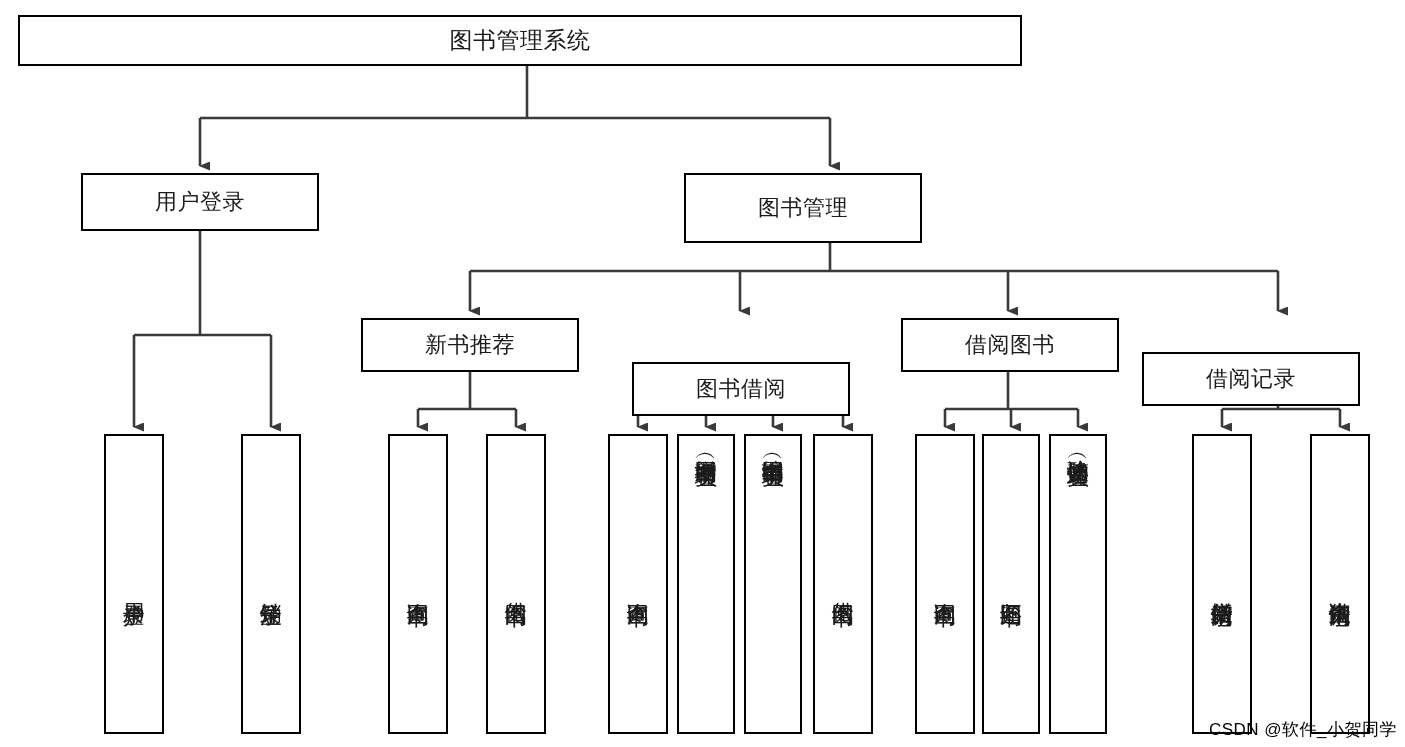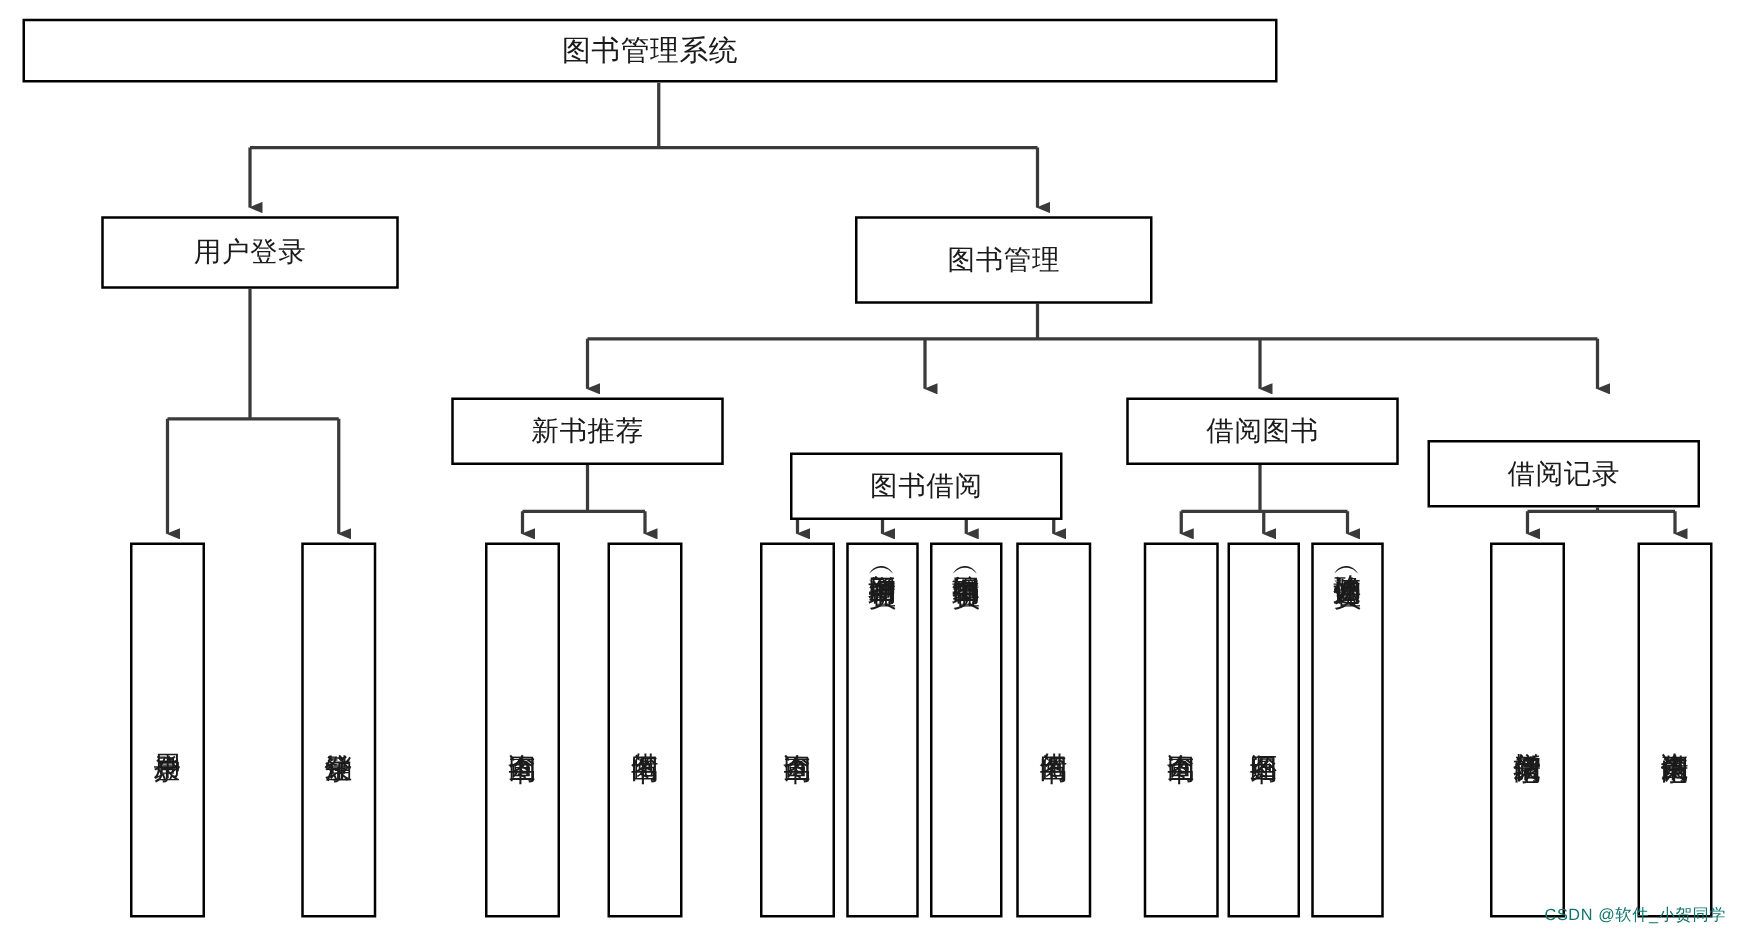--- a/index.html
+++ b/index.html
@@ -52,24 +52,24 @@
     line-height: 1.16;
     letter-spacing: 1px;
     white-space: nowrap;
     display: block;
   }
   .node.root {
     font-size: 23px;
   }
   #watermark {
     position: absolute;
-    right: 24px;
+    right: 8px;
     bottom: 6px;
-    font-size: 13px;
-    color: #0f766e;
+    font-size: 17px;
+    color: #000000;
     letter-spacing: 0.5px;
     white-space: nowrap;
     user-select: none;
   }
 </style>
 </head>
 <body>
 
 <div id="diagram-root">
 

